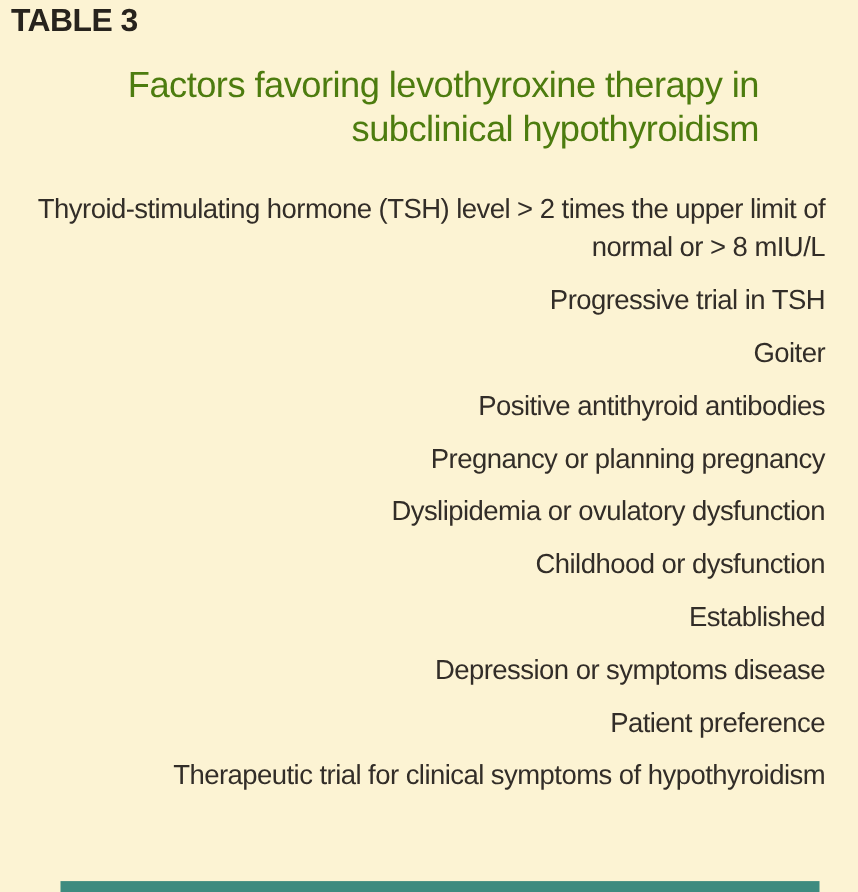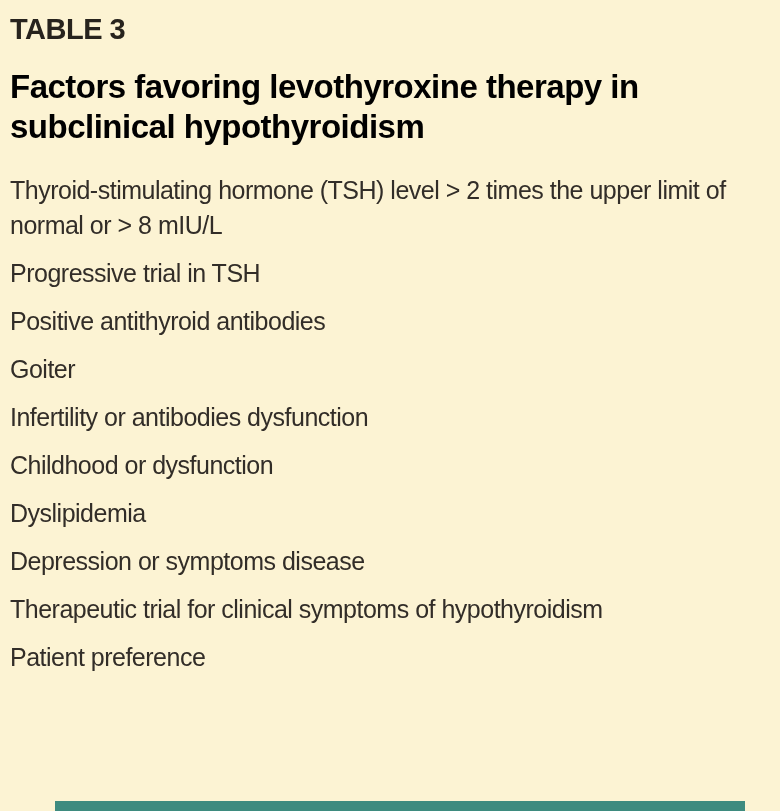--- a/index.html
+++ b/index.html
@@ -13,41 +13,43 @@
     overflow: hidden;
     background: #FCF3D3;
     font-family: "Liberation Sans", sans-serif;
     -webkit-font-smoothing: antialiased;
   }
   .panel {
     position: relative;
     width: 100%;
     height: 100%;
     box-sizing: border-box;
-    padding: 14px 30px 0 10px;
+    padding: 4px 30px 0 10px;
   }
   .table-label {
     font-size: 29px;
     font-weight: bold;
     color: #27231D;
     letter-spacing: -0.5px;
     line-height: 1.1;
   }
   .table-title {
     margin-top: 21px;
     font-size: 33px;
-    font-weight: bold;
-    color: #000000;
+    font-weight: normal;
+    color: #4d7c0f;
     line-height: 40px;
     letter-spacing: -0.5px;
     max-width: 680px;
+    text-align: right;
   }
   .factor-list {
-    margin-top: 26px;
+    margin-top: 36px;
     max-width: 745px;
+    text-align: right;
   }
   .factor-item {
     font-size: 25px;
     color: #322D28;
     line-height: 35px;
     letter-spacing: -0.5px;
     margin-bottom: 13px;
   }
   .bottom-rule {
     position: absolute;
@@ -63,24 +65,25 @@
 
 <div class="panel">
 
   <div class="table-label">TABLE 3</div>
 
   <h1 class="table-title" style="margin:21px 0 0 0;">Factors favoring levothyroxine therapy in subclinical hypothyroidism</h1>
 
   <div class="factor-list">
     <div class="factor-item">Thyroid-stimulating hormone (TSH) level &gt; 2 times the upper limit of normal or &gt; 8 mIU/L</div>
     <div class="factor-item">Progressive trial in TSH</div>
+    <div class="factor-item">Goiter</div>
     <div class="factor-item">Positive antithyroid antibodies</div>
-    <div class="factor-item">Goiter</div>
-    <div class="factor-item">Infertility or antibodies dysfunction</div>
+    <div class="factor-item">Pregnancy or planning pregnancy</div>
+    <div class="factor-item">Dyslipidemia or ovulatory dysfunction</div>
     <div class="factor-item">Childhood or dysfunction</div>
-    <div class="factor-item">Dyslipidemia</div>
+    <div class="factor-item">Established</div>
     <div class="factor-item">Depression or symptoms disease</div>
+    <div class="factor-item">Patient preference</div>
     <div class="factor-item">Therapeutic trial for clinical symptoms of hypothyroidism</div>
-    <div class="factor-item">Patient preference</div>
   </div>
 
   <div class="bottom-rule"></div>
 </div>
 
 </body></html>

